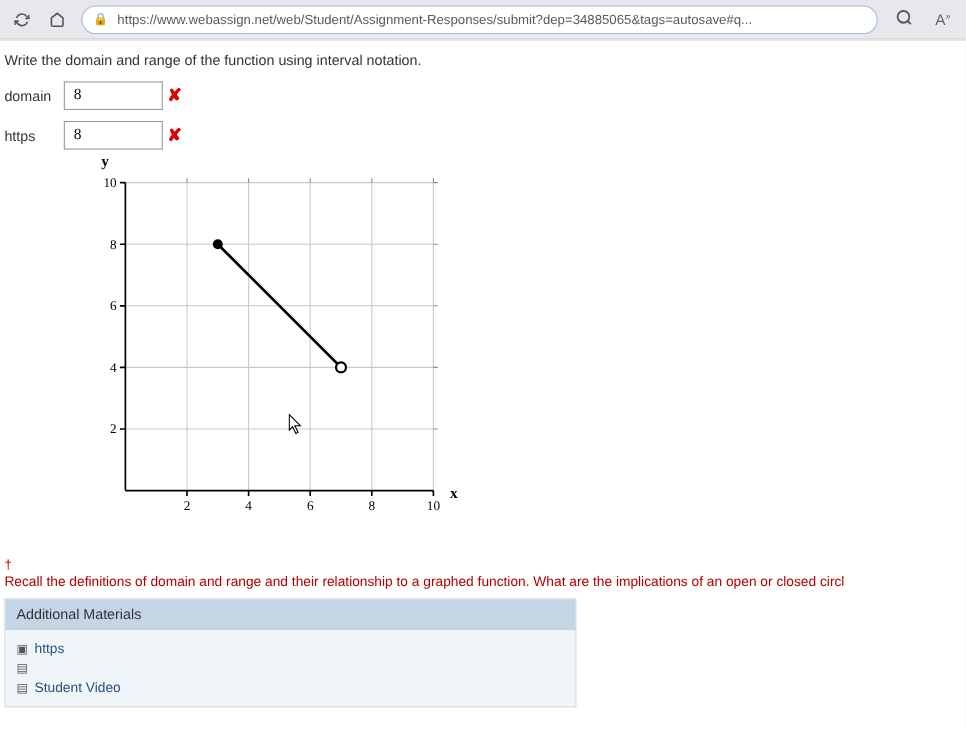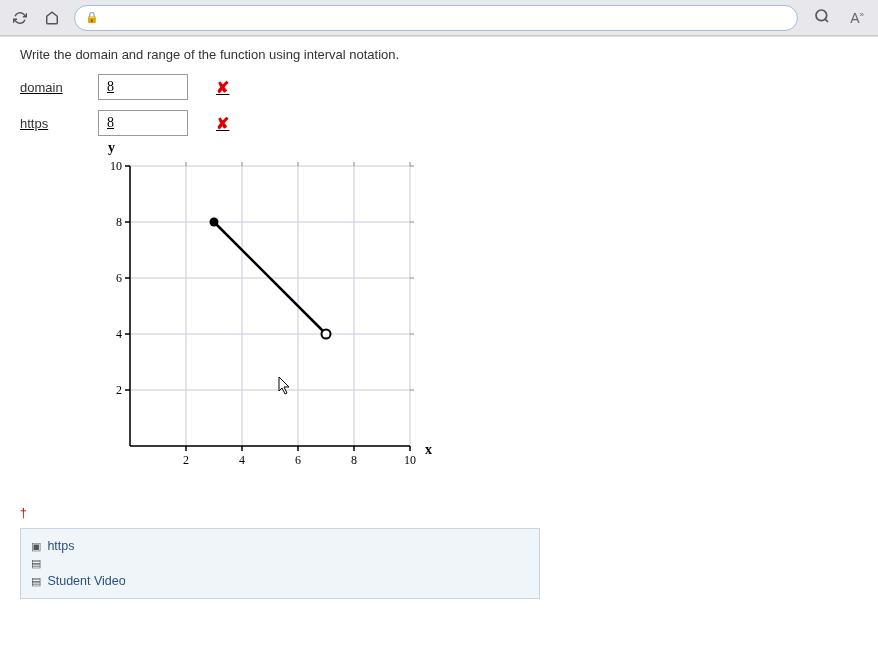--- a/index.html
+++ b/index.html
@@ -44,37 +44,36 @@
       white-space: nowrap;
     }
     .lock-icon { color: #666; font-size: 11px; }
     .search-icon, .read-icon {
       color: #666;
       font-size: 14px;
       padding: 0 4px;
     }
     .content {
       background: #fff;
-      padding: 10px 20px;
+      padding: 10px 4px;
       height: calc(100% - 36px);
       border-top: 1px solid #ddd;
       position: relative;
     }
     .instruction {
       font-size: 13px;
       color: #333;
       margin-bottom: 12px;
       font-weight: 500;
     }
     .input-row {
       display: flex;
       align-items: center;
       margin-bottom: 10px;
-      gap: 28px;
-      text-decoration: underline;
+      gap: 4px;
     }
     .input-label {
       width: 50px;
       font-size: 13px;
       color: #333;
     }
     .answer-input {
       width: 90px;
       height: 26px;
       border: 1px solid #999;
@@ -166,20 +165,21 @@
         <path d="M3.51 9a9 9 0 0114.85-3.36L23 10M1 14l4.64 4.36A9 9 0 0020.49 15"></path>
       </svg>
   </span>
   <span class="nav-btn">
     <svg width="14" height="14" viewBox="0 0 24 24" fill="none" stroke="#555" stroke-width="2.5">
         <path d="M3 9l9-7 9 7v11a2 2 0 01-2 2H5a2 2 0 01-2-2z"></path>
       </svg>
   </span>
   <div class="address-bar">
     <span class="lock-icon">🔒</span>
+    <span>https://www.webassign.net/web/Student/Assignment-Responses/submit?dep=34885065&amp;tags=autosave#q...</span>
   </div>
   <span class="search-icon">
     <svg width="16" height="16" viewBox="0 0 24 24" fill="none" stroke="#555" stroke-width="2.5">
         <circle cx="11" cy="11" r="8"></circle>
         <line x1="21" y1="21" x2="16.65" y2="16.65"></line>
       </svg>
   </span>
   <span class="read-icon">A<sup style="font-size:8px">»</sup></span>
 </div>
 
@@ -250,23 +250,25 @@
         <circle cx="114" cy="66" r="4.5" fill="#000"></circle>
         <circle cx="226" cy="178" r="4.5" fill="#fff" stroke="#000" stroke-width="2"></circle>
       </svg>
     <svg class="cursor-arrow" style="left:178px; top:220px;" width="16" height="20" viewBox="0 0 16 20">
       <path d="M1 1 L1 15 L4 12 L7 18 L9 17 L6 11 L11 11 Z" fill="#fff" stroke="#000" stroke-width="1"></path>
     </svg>
   </div>
 
   <div class="hint-section">
     <div class="hint-icon">†</div>
+    <div class="hint-text">Recall the definitions of domain and range and their relationship to a graphed function. What are the implications of an open or closed circl</div>
   </div>
 
   <div class="materials-box">
+    <div class="materials-header">Additional Materials</div>
     <div class="materials-body" id="materials-body">
         <div class="material-link">
           <span class="mini-icon">▣</span>
           <span>https</span>
         </div>
         <div class="material-link">
           <span class="mini-icon">▤</span>
         </div>
         <div class="material-link">
           <span class="mini-icon">▤</span>

